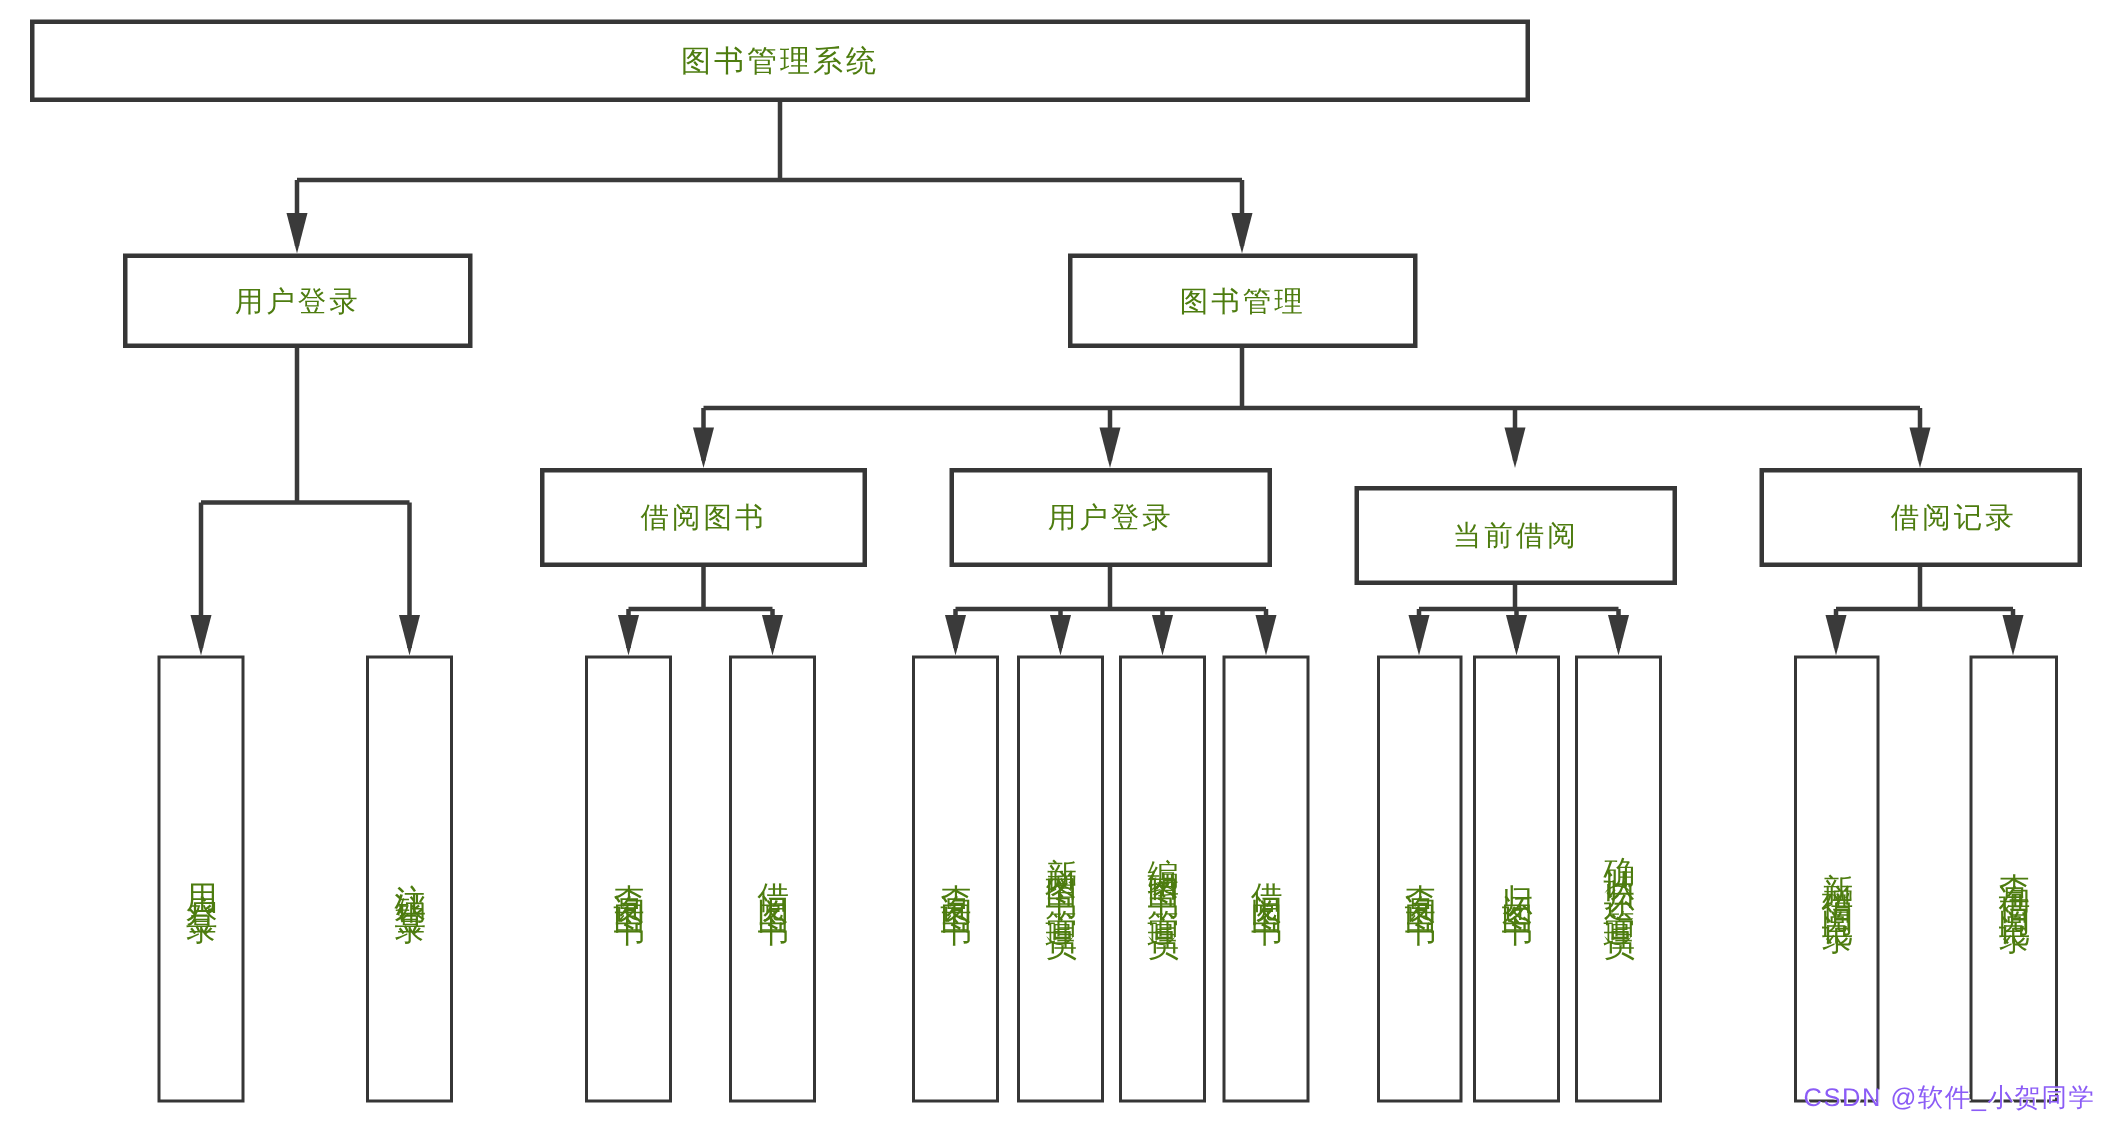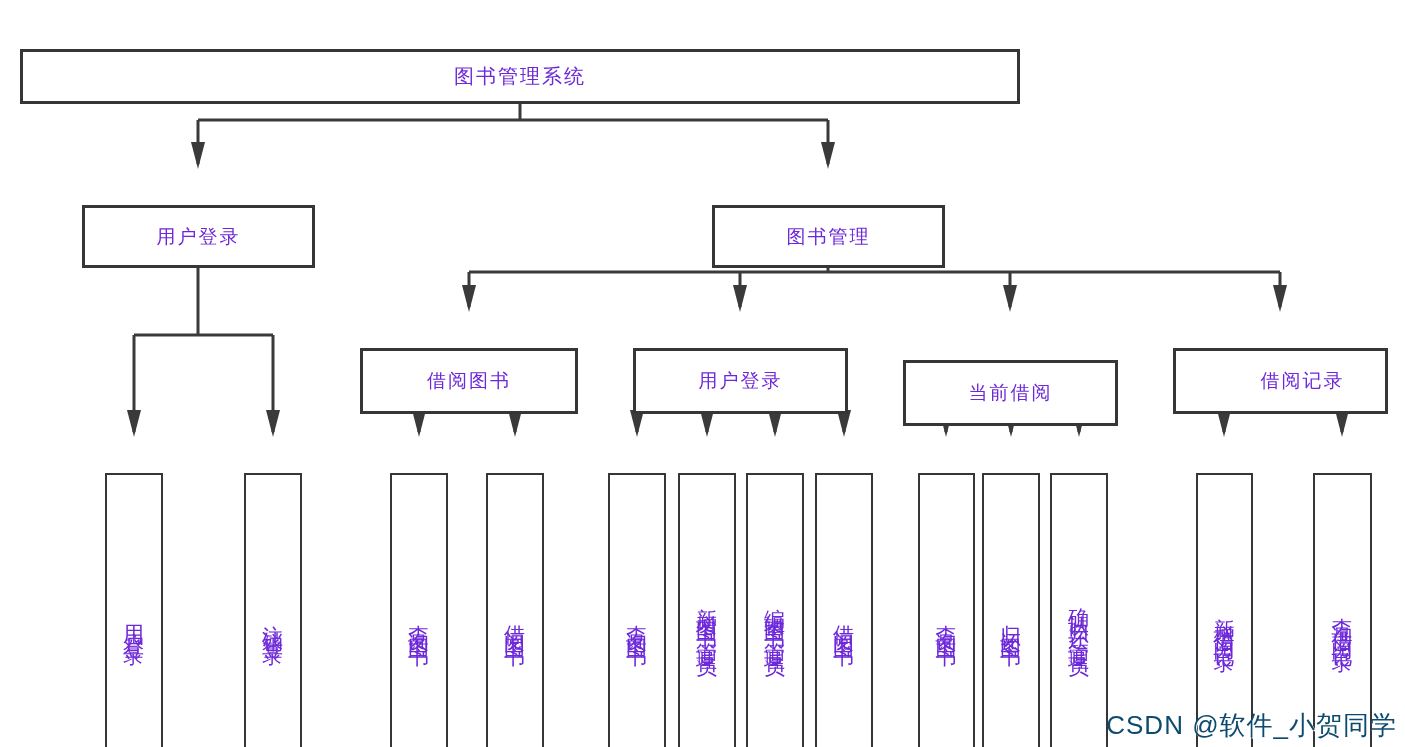--- a/index.html
+++ b/index.html
@@ -22,22 +22,21 @@
     height: 747px;
   }
   .node {
     position: absolute;
     box-sizing: border-box;
     background: #ffffff;
     border: 3px solid #363636;
     display: flex;
     align-items: center;
     justify-content: center;
-    color: #6d28d9;
-    margin-top: 36px;
+    color: #4d7c0f;
   }
   .node.h {
     font-size: 19px;
     letter-spacing: 2px;
     white-space: nowrap;
   }
   .node.root {
     left: 20px; top: 13px;
     width: 1000px; height: 55px;
     font-size: 20px;
@@ -52,22 +51,22 @@
     text-orientation: mixed;
     font-size: 21px;
     letter-spacing: 7px;
     line-height: 1;
     white-space: nowrap;
   }
   .watermark {
     position: absolute;
     right: 8px;
     bottom: 4px;
-    font-size: 26px;
-    color: #0c4a6e;
+    font-size: 17px;
+    color: #8b5cf6;
     letter-spacing: 1px;
     text-shadow: 1px 1px 0 #ffffff;
     white-space: nowrap;
   }
 </style>
 </head>
 <body>
 
 <div id="stage">
 

